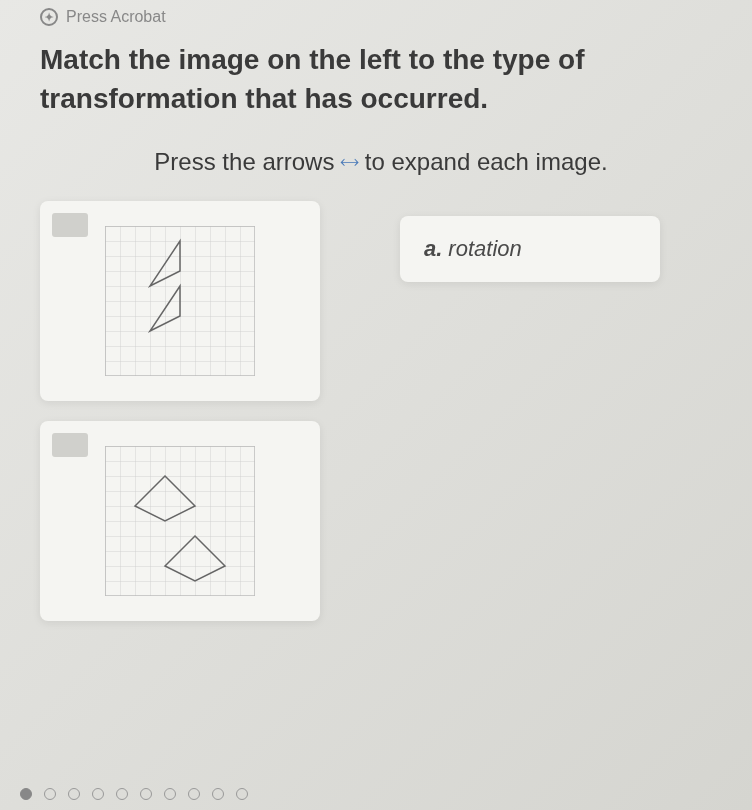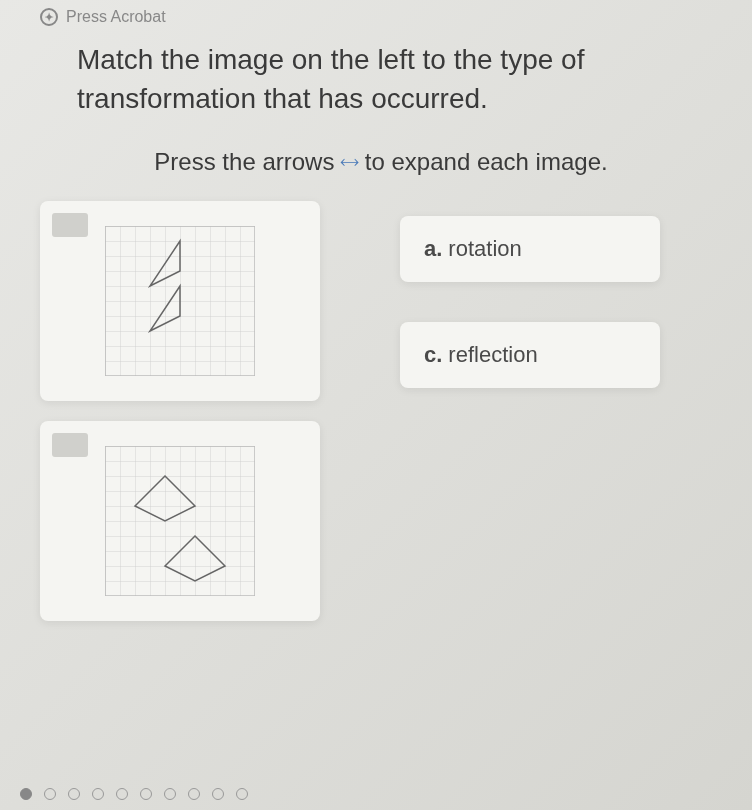--- a/index.html
+++ b/index.html
@@ -35,42 +35,42 @@
       font-weight: bold;
     }
     .content {
       padding: 10px 30px 0 40px;
     }
     .question-text {
       font-size: 28px;
       color: #3a3a3a;
       line-height: 1.4;
       margin-bottom: 30px;
-      font-weight: 400;
-      margin-left: 37px;
+      font-weight: 700;
     }
     .instruction {
       font-size: 24px;
       color: #3a3a3a;
       margin-bottom: 25px;
       display: flex;
       align-items: center;
       gap: 6px;
       justify-content: center;
     }
     .expand-icon {
       display: inline-block;
       color: #4a7ab8;
       font-size: 18px;
       transform: rotate(45deg);
       margin: 0 2px;
     }
     .matching-area {
       display: flex;
       gap: 80px;
+      font-style: italic;
     }
     .images-column {
       display: flex;
       flex-direction: column;
       gap: 20px;
     }
     .image-card {
       width: 280px;
       height: 200px;
       background: #f5f5f2;
@@ -182,23 +182,20 @@
           <polygon points="90,90 60,120 90,135 120,120" fill="none" stroke="#666" stroke-width="1.5"></polygon>
         </svg>
       </div>
 
     </div>
 
     <div class="options-column">
       <div class="option-card">
         <span class="option-letter">a.</span><span>rotation</span>
       </div>
-      <div class="option-card">
-        <span class="option-letter">c.</span><span>reflection</span>
-      </div>
     </div>
   </div>
 </div>
 
 <div class="pagination">
   <div class="page-dot filled"></div>
   <div class="page-dot"></div>
   <div class="page-dot"></div>
   <div class="page-dot"></div>
   <div class="page-dot"></div>

